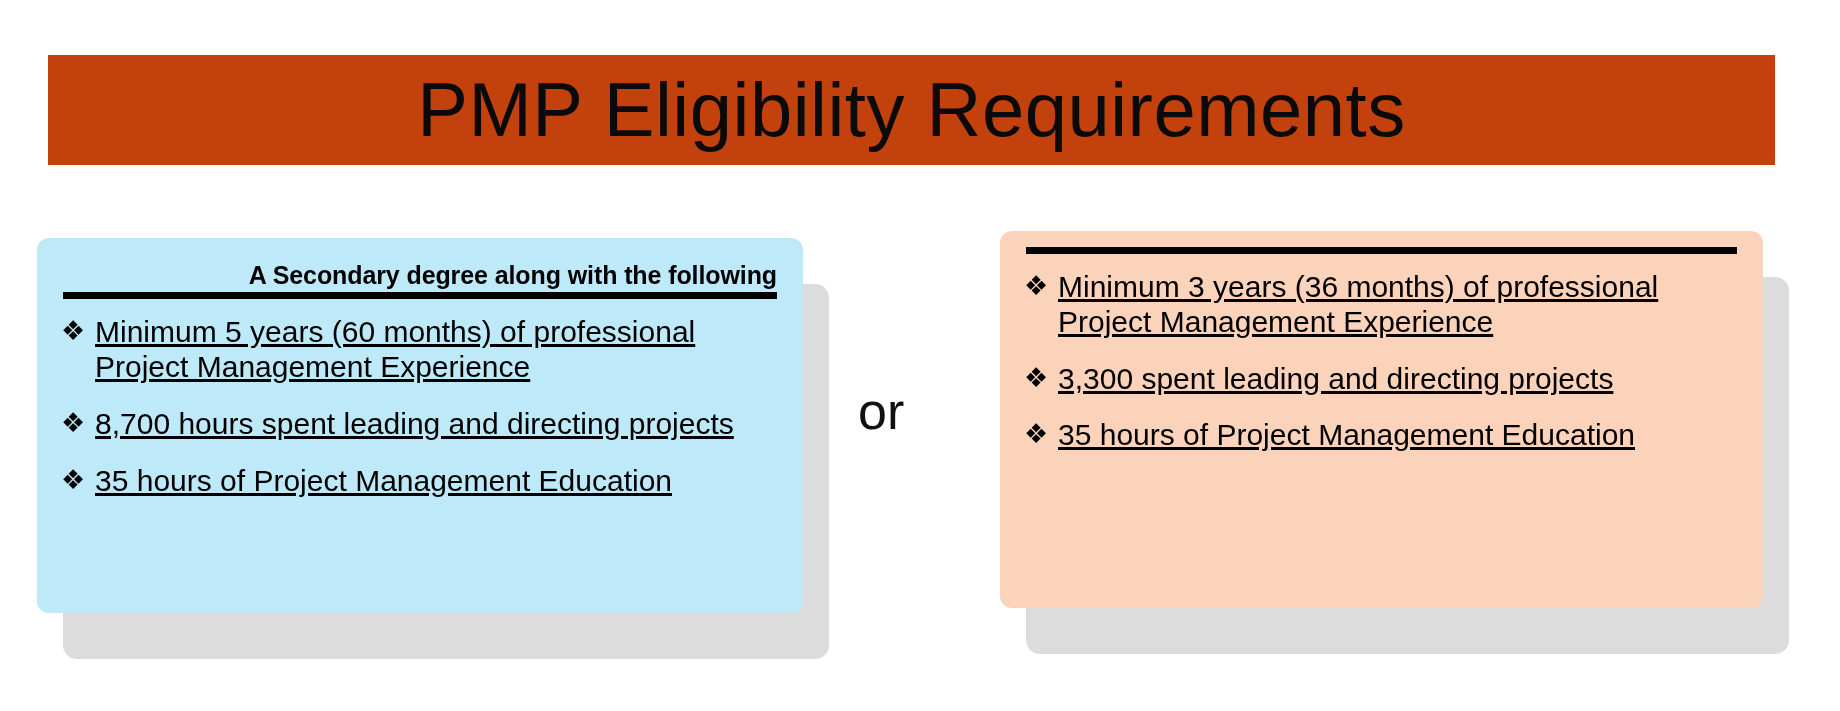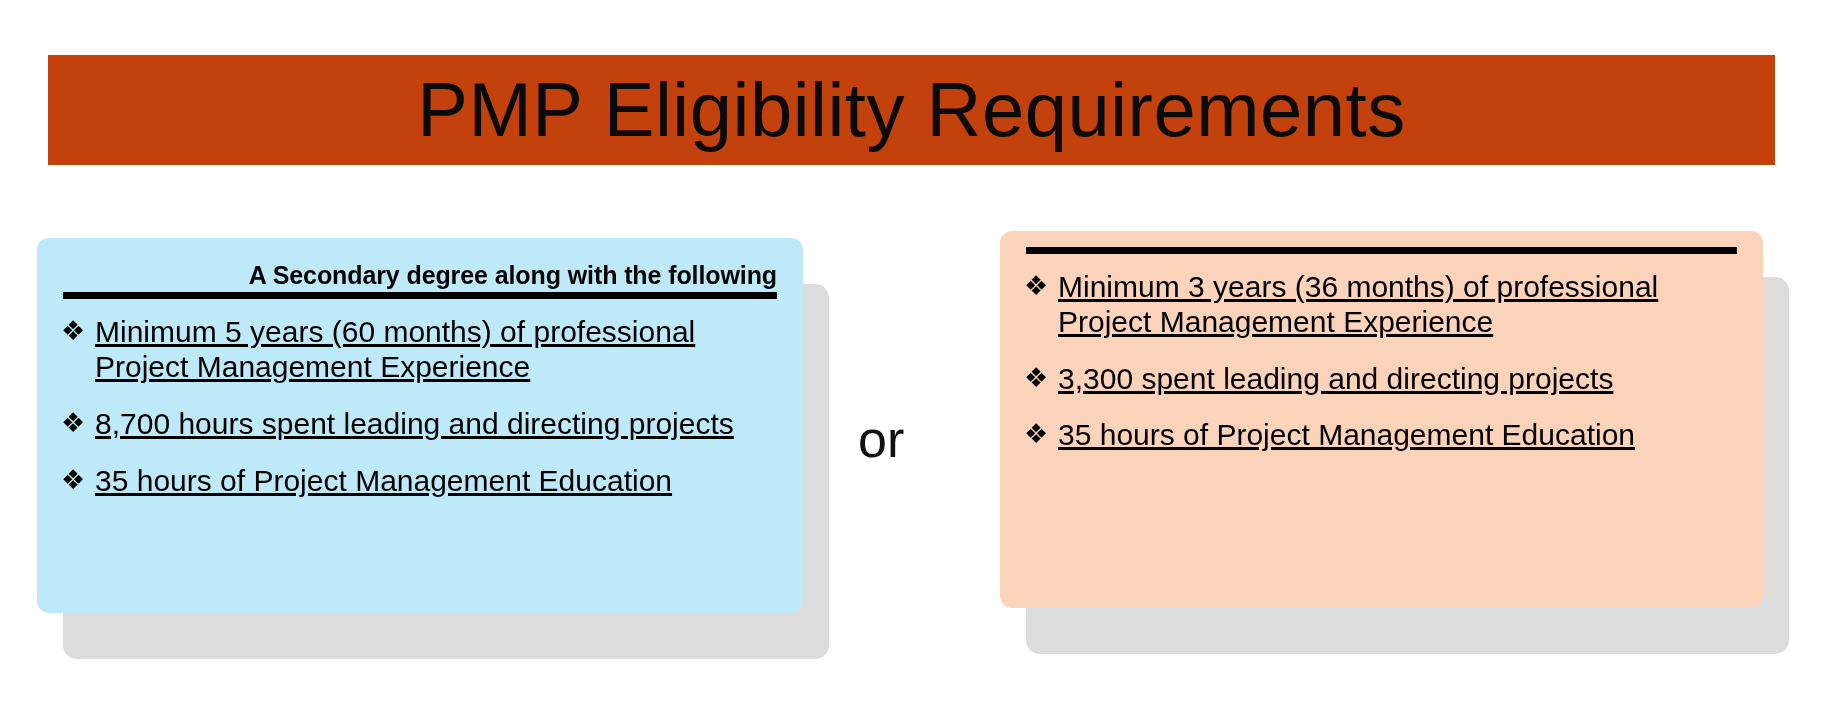--- a/index.html
+++ b/index.html
@@ -133,21 +133,20 @@
   #or-separator {
     position: absolute;
     left: 858px;
     top: 385px;
     width: 120px;
     font-size: 52px;
     font-weight: 400;
     line-height: 1;
     color: #111111;
     text-align: left;
-    margin-top: 28px;
   }
 </style>
 </head>
 <body>
 
 <div id="title-banner">
   <div id="title-text">PMP Eligibility Requirements</div>
 </div>
 
 <div id="card-secondary-wrap" class="card-wrap">

